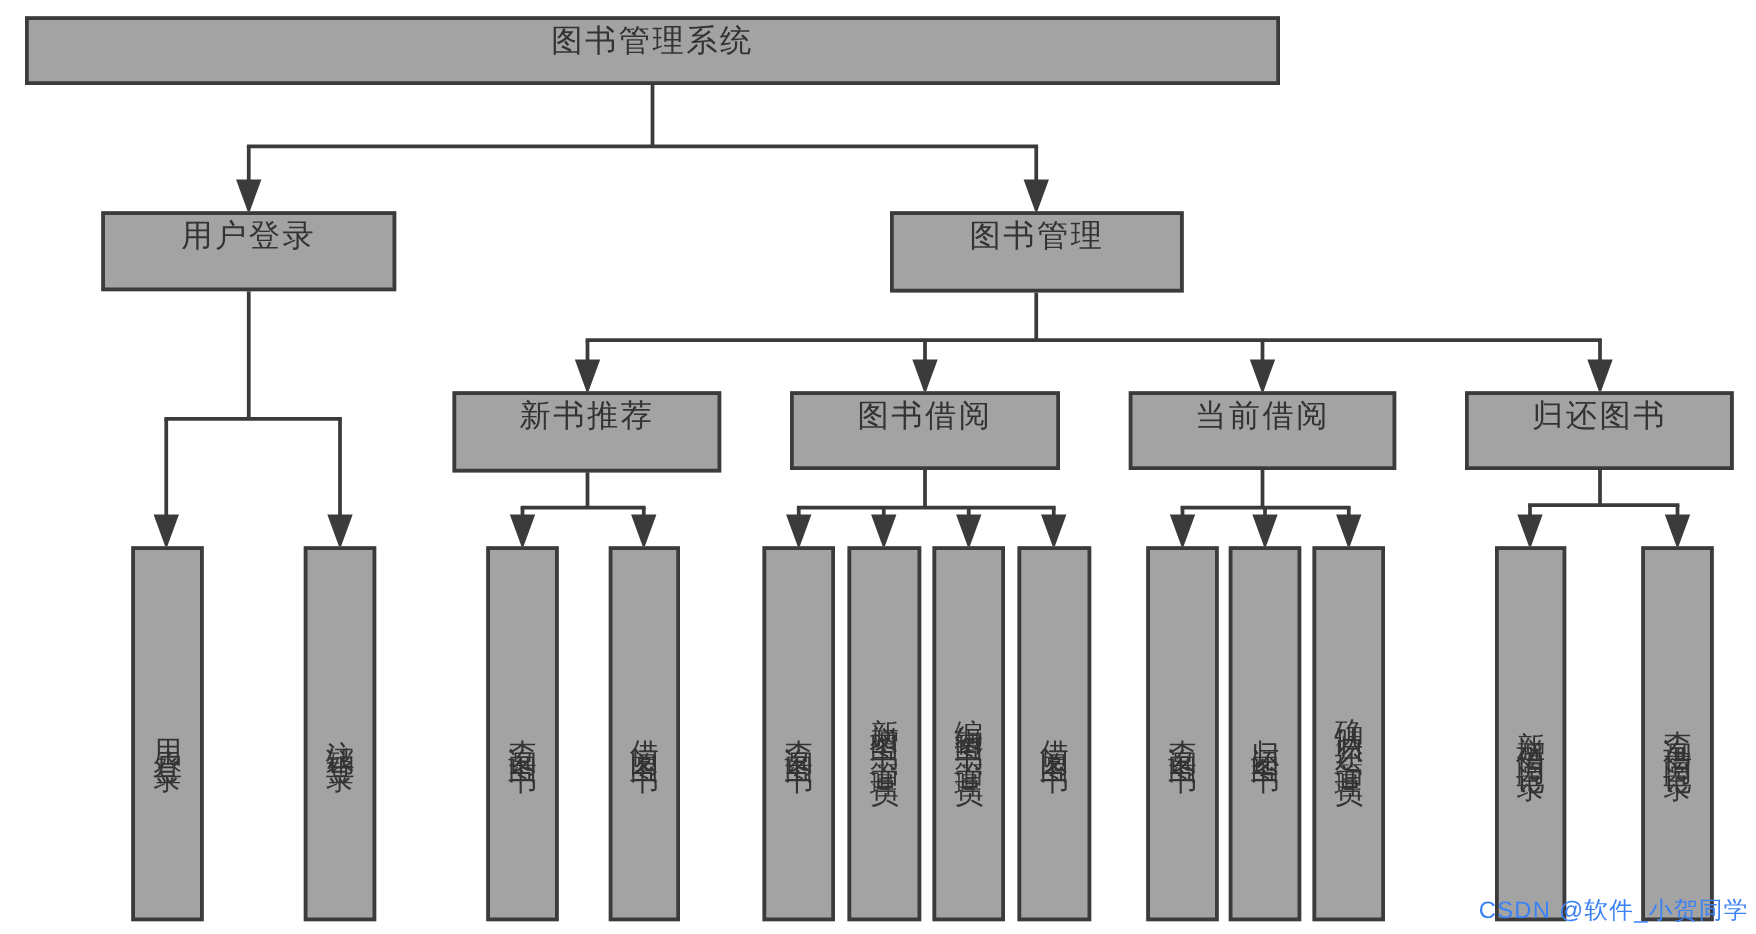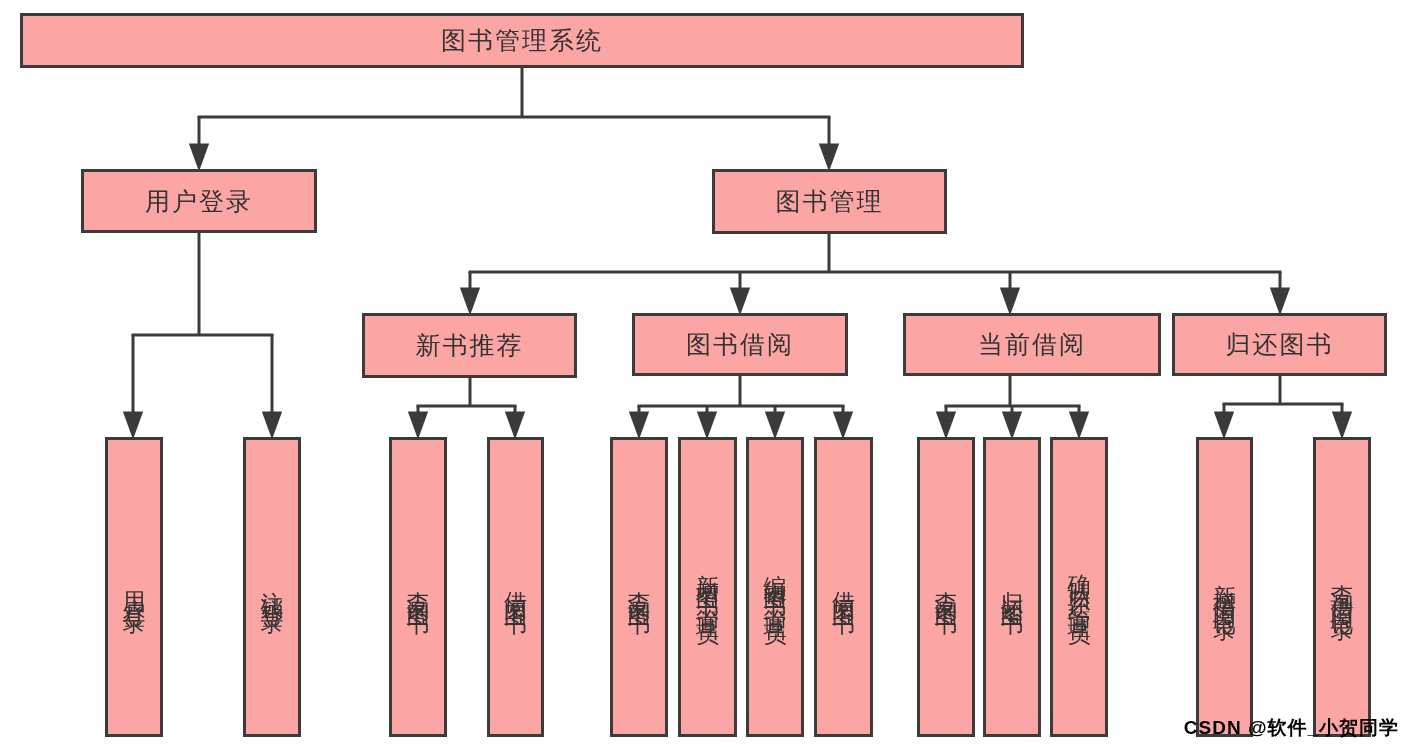--- a/index.html
+++ b/index.html
@@ -3,31 +3,31 @@
 <meta charset="utf-8">
 <style>
   html,body{margin:0;padding:0;background:#ffffff;}
   .canvas{
     position:relative;width:1405px;height:747px;background:#ffffff;
     font-family:"Liberation Sans", sans-serif;overflow:hidden;
   }
   .connectors{position:absolute;left:0;top:0;z-index:1;}
   .node{
     position:absolute;z-index:2;box-sizing:border-box;
-    border:3px solid #3b3b3b;background:#fca5a5;color:#333333;
-    display:flex;align-items:center;justify-content:center;text-align:center;
+    border:3px solid #3b3b3b;background:#a3a3a3;color:#333333;
+    display:flex;justify-content:center;text-align:center;
   }
   .node.h{font-size:25px;letter-spacing:2px;white-space:nowrap;}
   .node.v span{
     writing-mode:vertical-rl;text-orientation:mixed;
     font-size:23px;letter-spacing:7px;line-height:1;
   }
   .watermark{
     position:absolute;right:6px;bottom:6px;z-index:3;
-    color:#000000;font-size:19px;letter-spacing:1px;white-space:nowrap;font-weight:bold;
+    color:#3b82f6;font-size:19px;letter-spacing:1px;white-space:nowrap;
   }
 </style>
 </head>
 <body>
 
 <div class="canvas">
 
   <svg class="connectors" width="1405" height="747" viewBox="0 0 1405 747">
     <g stroke="#3b3b3b" stroke-width="3" fill="#3b3b3b">
 
@@ -102,21 +102,21 @@
   <div class="node h" style="left:712px;top:169px;width:235px;height:65px;">
     <span>图书管理</span>
   </div>
 
   <div class="node h" style="left:362px;top:313px;width:215px;height:65px;">
     <span>新书推荐</span>
   </div>
   <div class="node h" style="left:632px;top:313px;width:216px;height:63px;">
     <span>图书借阅</span>
   </div>
-  <div class="node h" style="left:903px;top:313px;width:258px;height:63px;">
+  <div class="node h" style="left:903px;top:313px;width:214px;height:63px;">
     <span>当前借阅</span>
   </div>
   <div class="node h" style="left:1172px;top:313px;width:215px;height:63px;">
     <span>归还图书</span>
   </div>
 
   <div class="node v" style="left:105px;top:437px;width:58px;height:300px;">
     <span>用户登录</span>
   </div>
   <div class="node v" style="left:243px;top:437px;width:58px;height:300px;">

